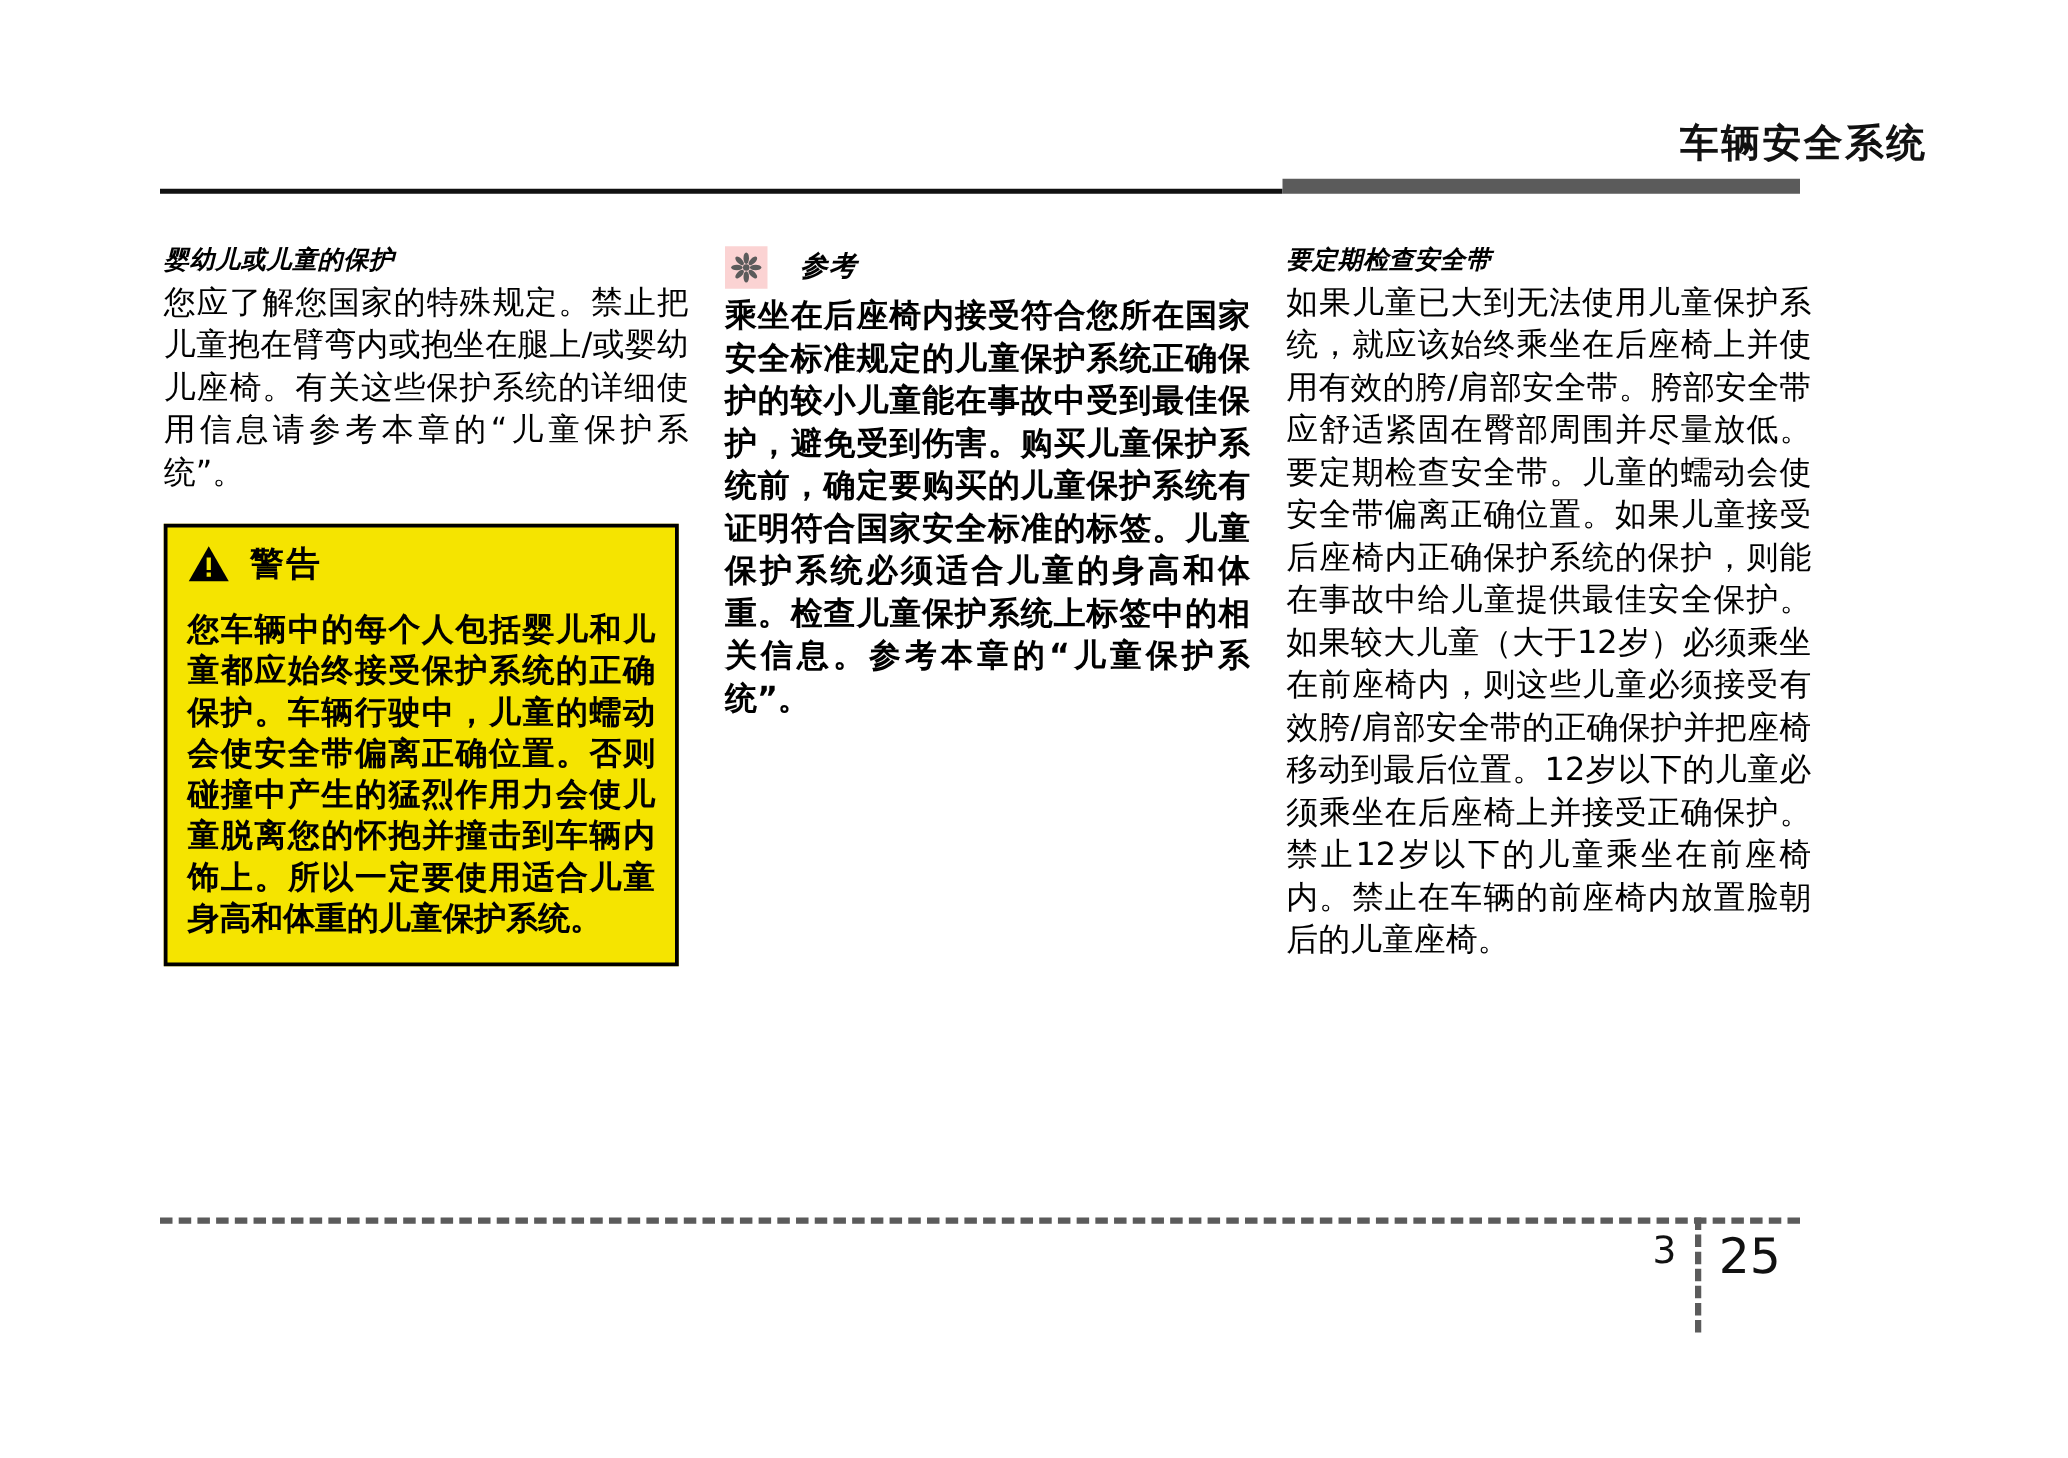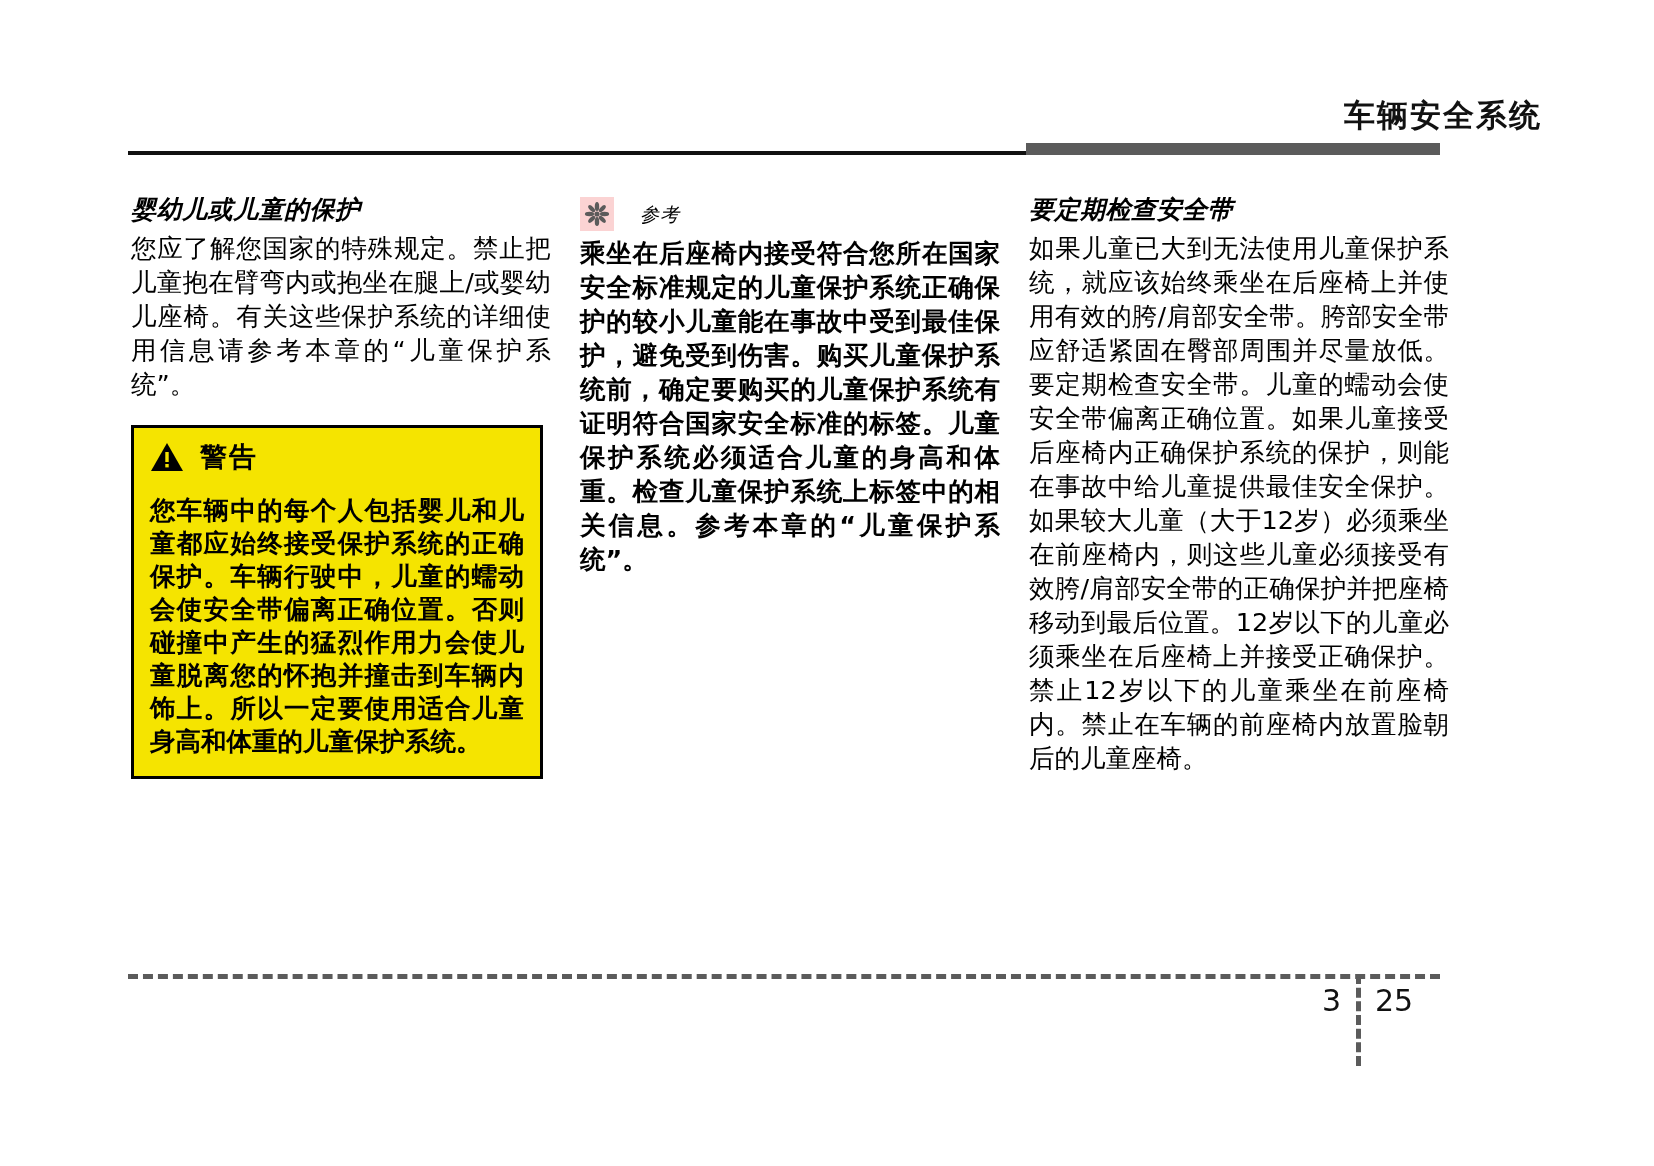--- a/index.html
+++ b/index.html
@@ -68,21 +68,21 @@
   .col {
     position: absolute;
     top: 0;
     width: 420px;
   }
   #col-1 { left: 131px; }
   #col-2 { left: 580px; }
   #col-3 { left: 1029px; }
 
   .section-heading {
-    font-size: 25px;
+    font-size: 20px;
     font-weight: bold;
     font-style: italic;
     line-height: 1.15;
     letter-spacing: 0.5px;
     margin: 0 0 6px 0;
     white-space: nowrap;
   }
 
   .body-text {
     font-size: 25.5px;
@@ -107,22 +107,22 @@
     width: 34px;
     height: 34px;
     background: #fbd3d3;
     display: flex;
     align-items: center;
     justify-content: center;
     flex: none;
   }
   .note-chip svg { display: block; }
   .note-title {
-    font-size: 19px;
-    font-weight: normal;
+    font-size: 22px;
+    font-weight: bold;
     font-style: italic;
     letter-spacing: 1px;
     margin-left: 26px;
     line-height: 1;
   }
 
   
   #warning-box {
     margin-top: 24px;
     background: #f5e400;
@@ -182,21 +182,21 @@
     left: 1322px;
     top: 24px;
     font-size: 30px;
     color: #111111;
     line-height: 1;
   }
   #footer-page-number {
     position: absolute;
     left: 1375px;
     top: 24px;
-    font-size: 30px;
+    font-size: 39px;
     color: #111111;
     line-height: 1;
   }
 </style>
 </head>
 <body>
 
 <div id="page">
 
   <div id="header">

